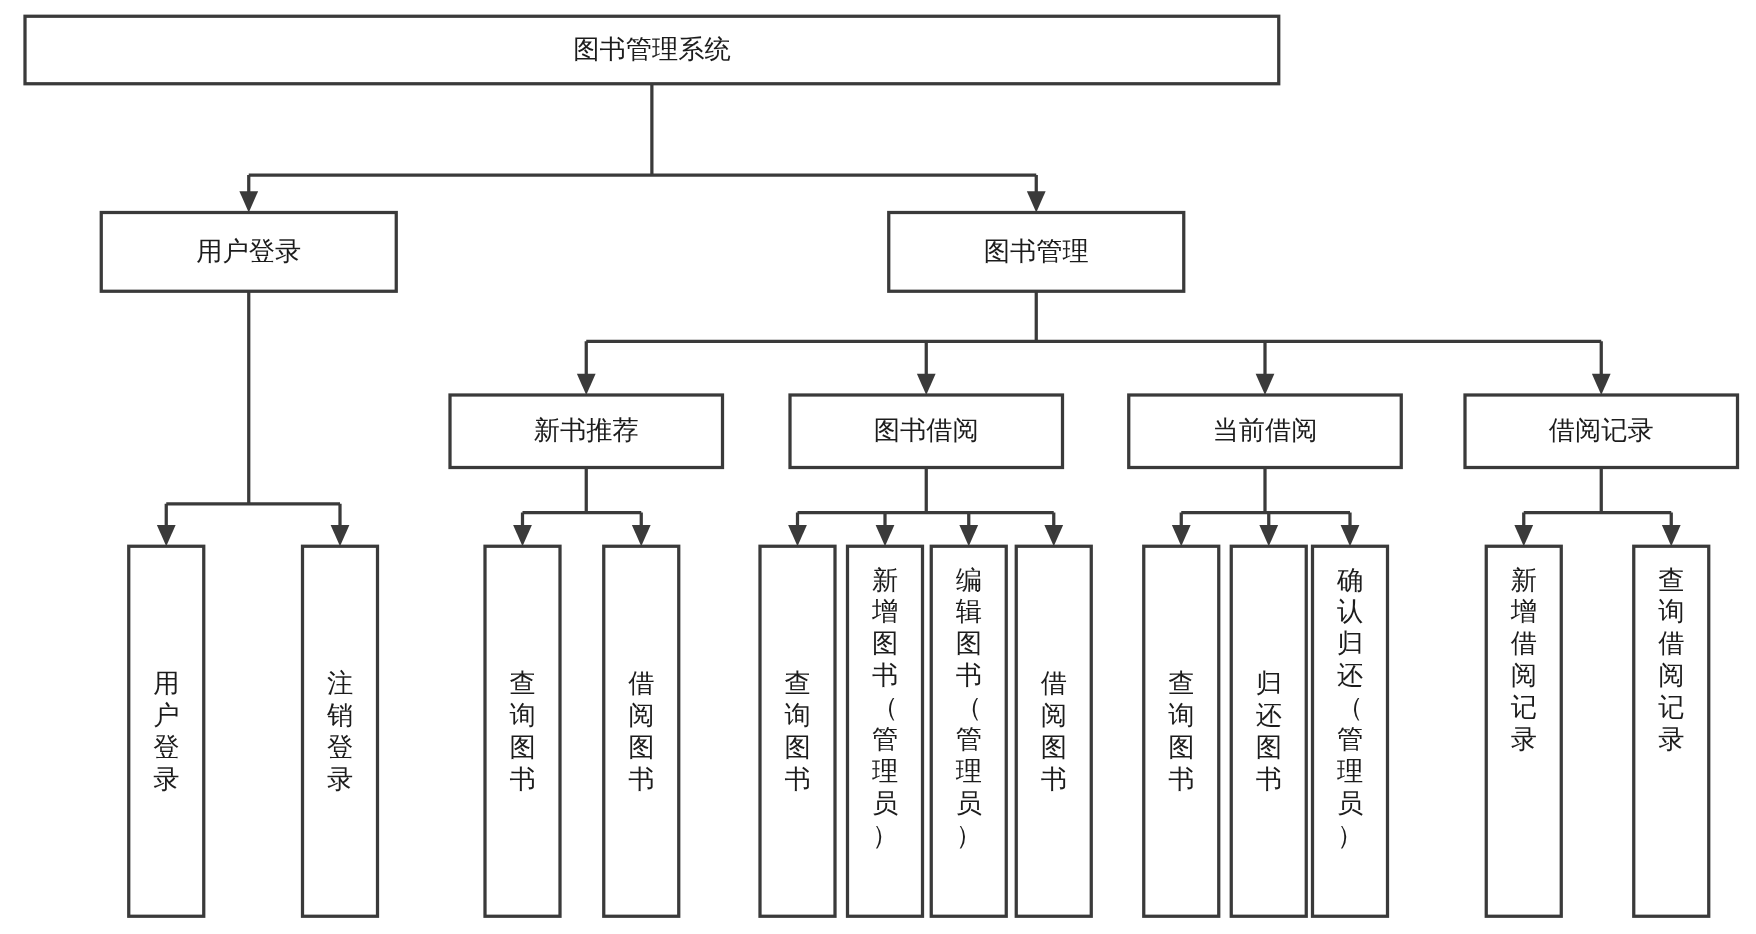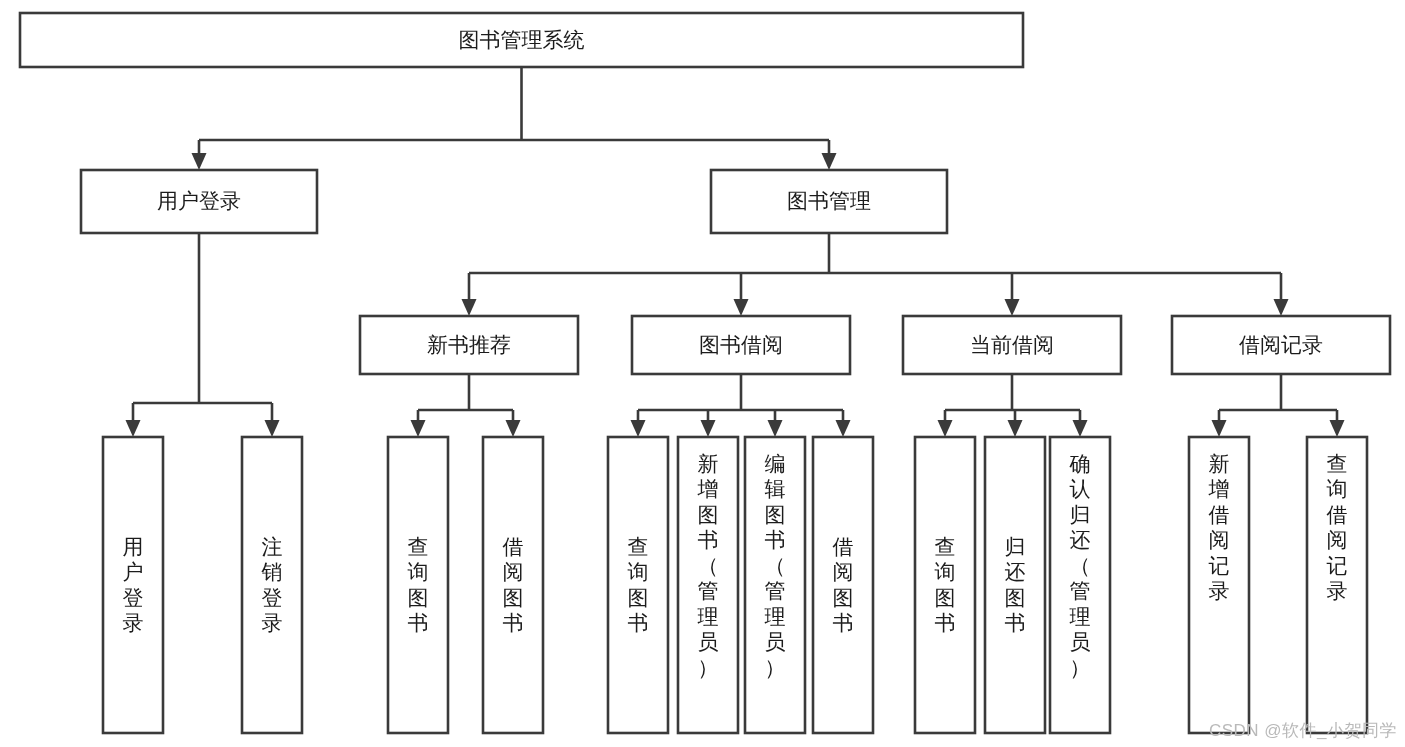--- a/index.html
+++ b/index.html
@@ -199,14 +199,13 @@
         <g>
           <rect x="1189" y="437" width="60" height="296" class="node-rect"></rect>
           <text x="1219" y="470.89" class="node-label label-v"><tspan x="1219" dy="0">新</tspan><tspan x="1219" dy="25.5">增</tspan><tspan x="1219" dy="25.5">借</tspan><tspan x="1219" dy="25.5">阅</tspan><tspan x="1219" dy="25.5">记</tspan><tspan x="1219" dy="25.5">录</tspan></text>
         </g>
         <g>
           <rect x="1307" y="437" width="60" height="296" class="node-rect"></rect>
           <text x="1337" y="470.89" class="node-label label-v"><tspan x="1337" dy="0">查</tspan><tspan x="1337" dy="25.5">询</tspan><tspan x="1337" dy="25.5">借</tspan><tspan x="1337" dy="25.5">阅</tspan><tspan x="1337" dy="25.5">记</tspan><tspan x="1337" dy="25.5">录</tspan></text>
         </g>
       </g>
   </svg>
-  <div class="watermark">CSDN @软件_小贺同学</div>
 </div>
 
 </body></html>

